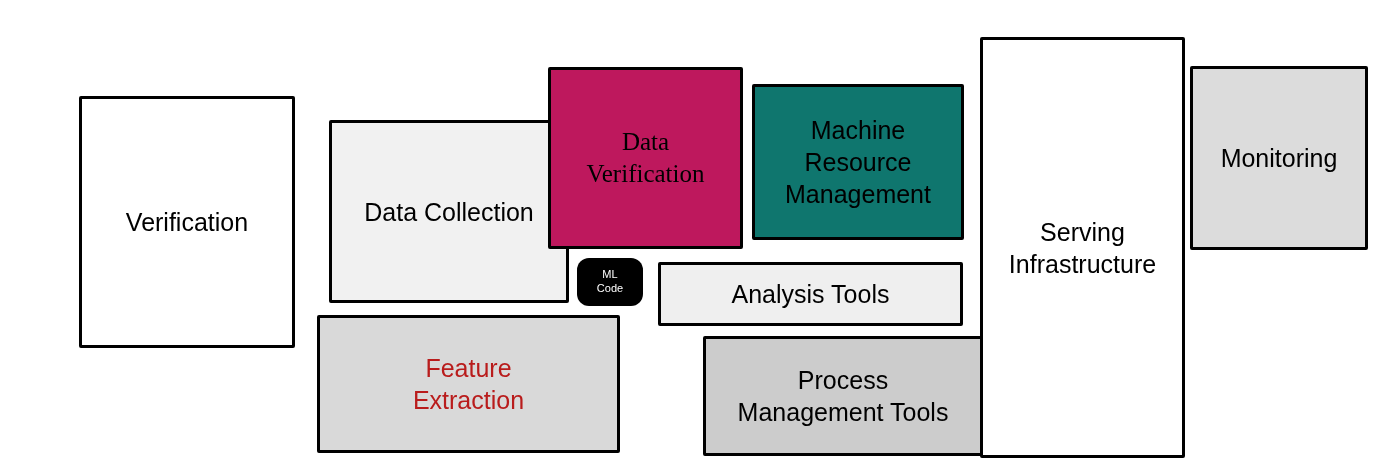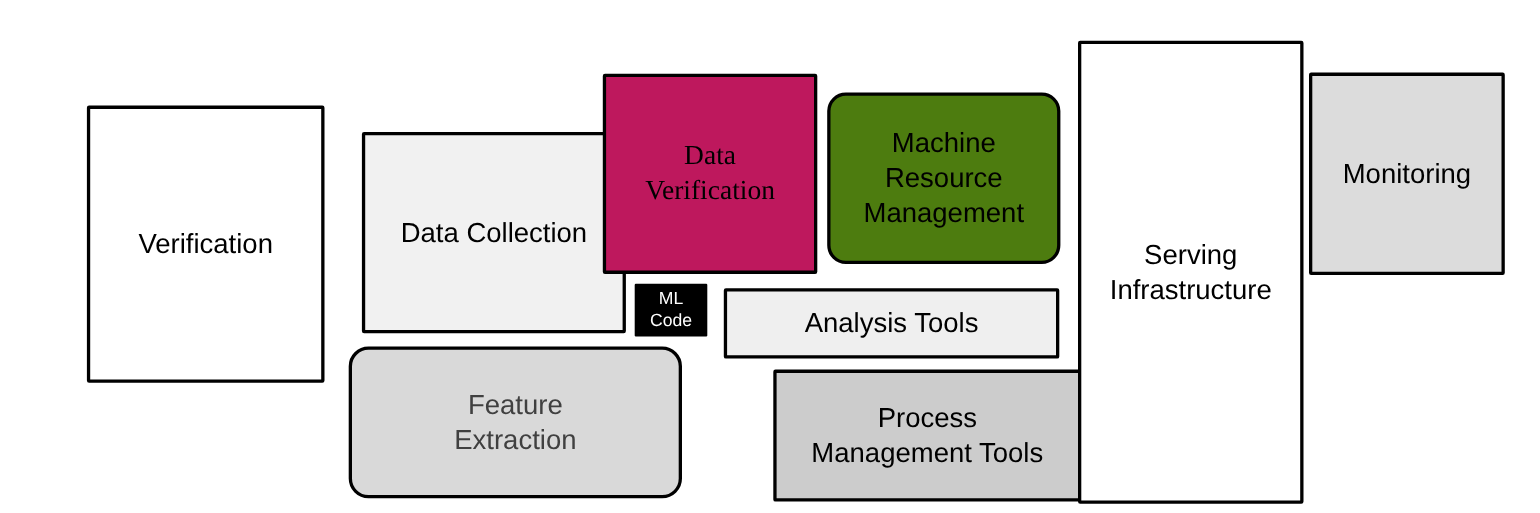--- a/index.html
+++ b/index.html
@@ -28,22 +28,22 @@
     font-size: 25px;
     line-height: 1.28;
     color: #000000;
     background: #ffffff;
   }
   
   .b-configuration        { left: 79px;   top: 96px;  width: 216px; height: 252px; }
   .b-data-collection      { left: 300px;  top: 120px; width: 240px; height: 183px; margin-left: 29px; }
   .b-data-verification    { left: 548px;  top: 67px;  width: 195px; height: 182px; }
   .b-ml-code              { left: 577px;  top: 258px; width: 66px;  height: 48px;
-                            border: none; border-radius: 1px;
-                            font-size: 16px; line-height: 1.25; }
+                            border: none; border-radius: 12px;
+                            font-size: 11px; line-height: 1.25; }
   .b-machine-resource     { left: 752px;  top: 84px;  width: 212px; height: 156px; }
   .b-analysis-tools       { left: 658px;  top: 262px; width: 305px; height: 64px; text-align: center; }
   .b-process-management   { left: 667px;  top: 336px; width: 280px; height: 120px; margin-left: 36px; }
   .b-feature-extraction   { left: 317px;  top: 315px; width: 303px; height: 138px; }
   .b-serving-infra        { left: 980px;  top: 37px;  width: 205px; height: 421px; }
   .b-monitoring           { left: 1190px; top: 66px;  width: 178px; height: 184px; }
 </style>
 </head>
 <body>
 
@@ -52,30 +52,30 @@
   <div class="box b-configuration" style="background-color: rgb(255, 255, 255); color: rgb(0, 0, 0);">Verification</div>
 
   <div class="box b-data-collection" style="background-color: rgb(241, 241, 241); color: rgb(0, 0, 0);">Data Collection</div>
 
   <div class="box b-data-verification" style="background-color: #be185d; color: rgb(0, 0, 0); font-family: Liberation Serif, serif;">Data
 Verification</div>
 
   <div class="box b-ml-code" style="background-color: rgb(0, 0, 0); color: rgb(255, 255, 255);">ML
 Code</div>
 
-  <div class="box b-machine-resource" style="background-color: #4d7c0f; color: rgb(0, 0, 0); border-radius: 17px;">Machine
+  <div class="box b-machine-resource" style="background-color: #0f766e; color: rgb(0, 0, 0);">Machine
 Resource
 Management</div>
 
   <div class="box b-analysis-tools" style="background-color: rgb(239, 239, 239); color: rgb(0, 0, 0);">Analysis Tools</div>
 
   <div class="box b-process-management" style="background-color: rgb(204, 204, 204); color: rgb(0, 0, 0);">Process
 Management Tools</div>
 
-  <div class="box b-feature-extraction" style="background-color: rgb(217, 217, 217); color: #404040; border-radius: 18px;">Feature
+  <div class="box b-feature-extraction" style="background-color: rgb(217, 217, 217); color: #b91c1c;">Feature
 Extraction</div>
 
   <div class="box b-serving-infra" style="background-color: rgb(255, 255, 255); color: rgb(0, 0, 0);">Serving
 Infrastructure</div>
 
   <div class="box b-monitoring" style="background-color: rgb(220, 220, 220); color: rgb(0, 0, 0);">Monitoring</div>
 
 </div>
 
 </body></html>

